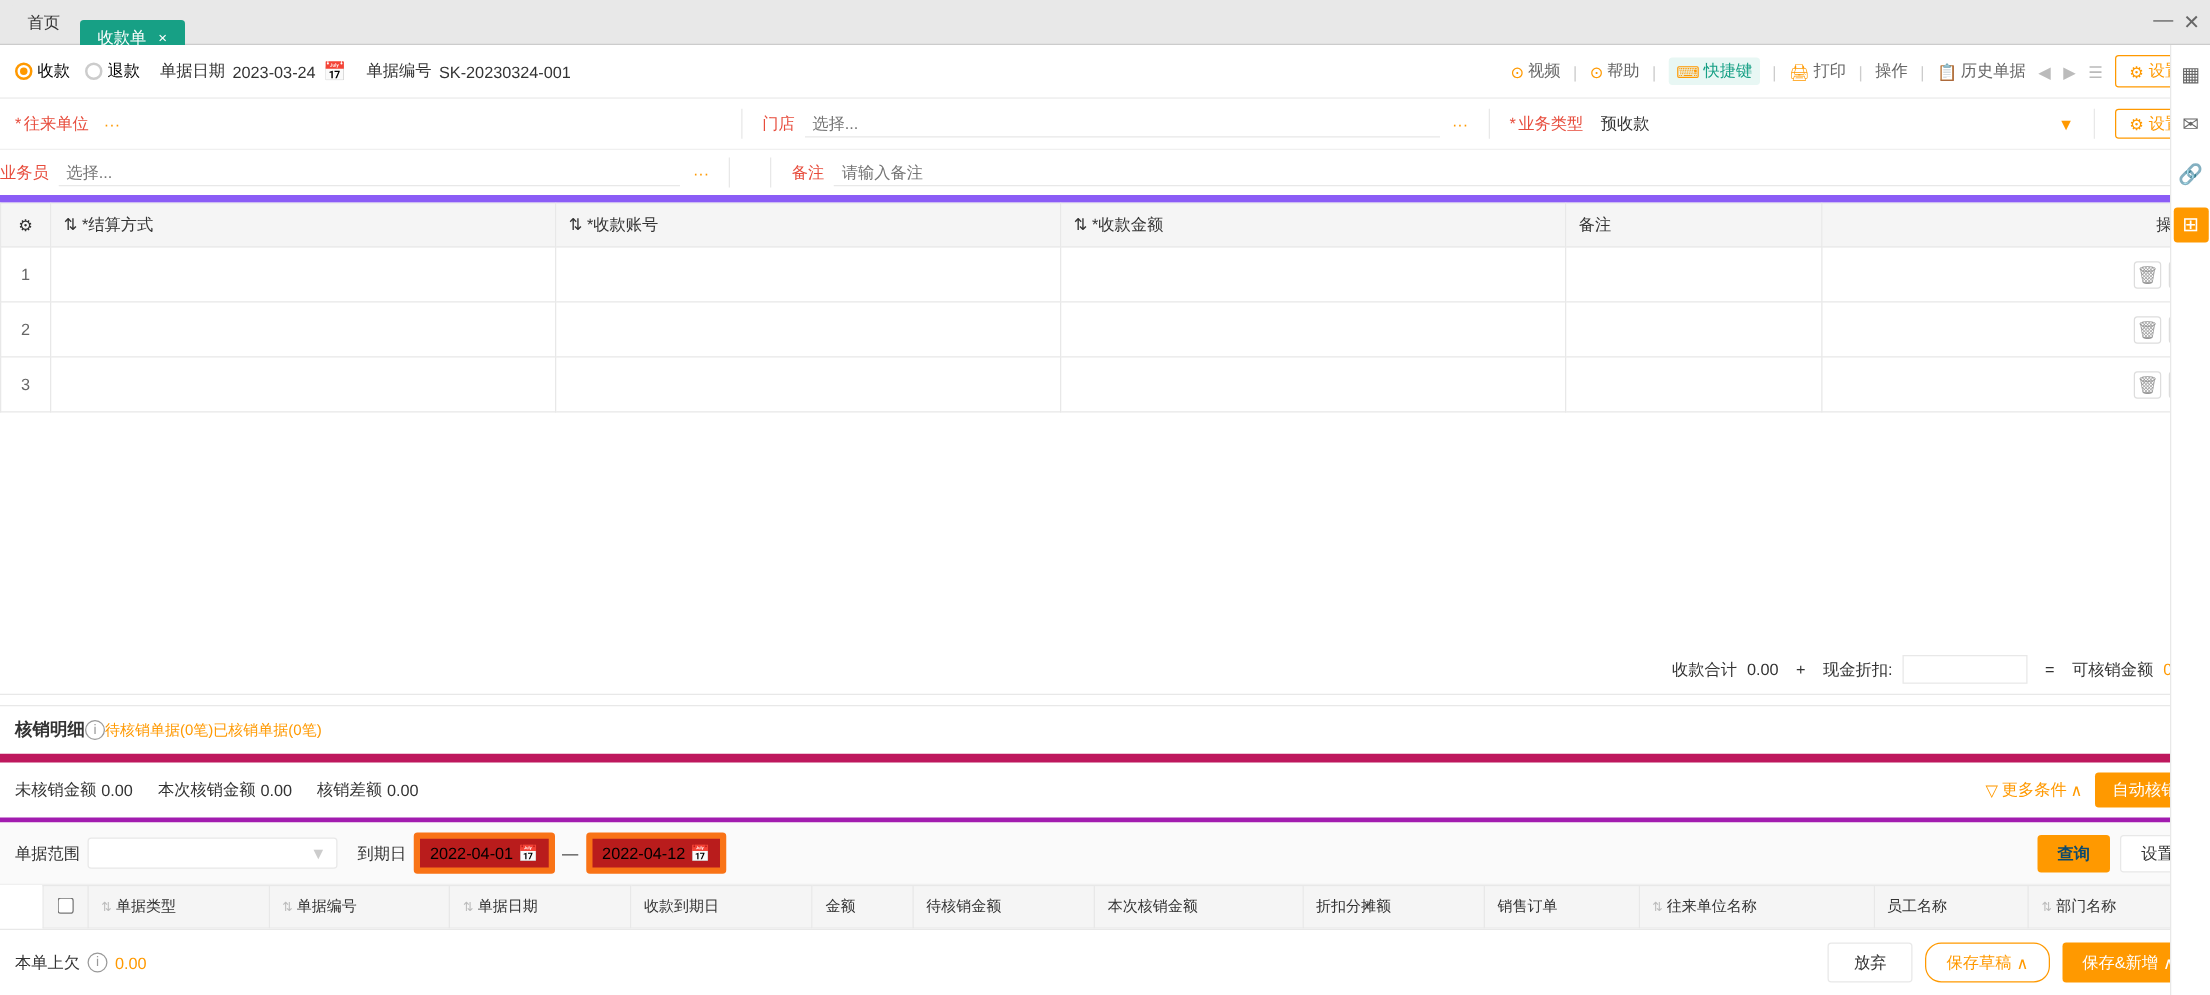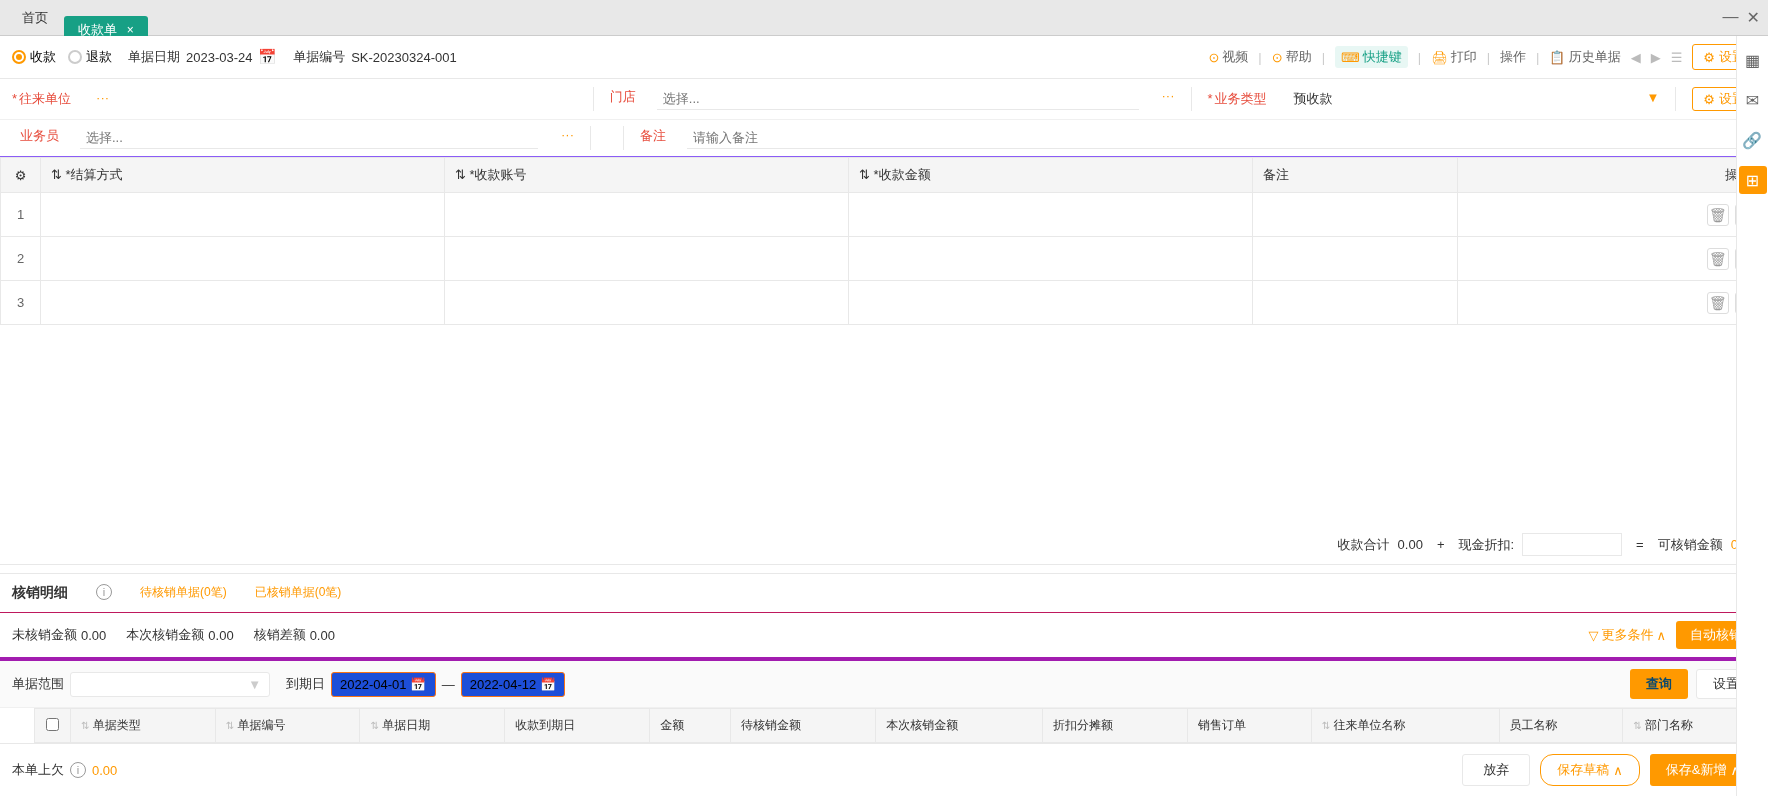--- a/index.html
+++ b/index.html
@@ -35,68 +35,68 @@
     .toolbar-value { color: #333; font-weight: 500; }
     .toolbar-icon { color: #f90; cursor: pointer; font-size: 15px; }
     .toolbar-right { margin-left: auto; display: flex; align-items: center; gap: 10px; }
     .toolbar-action { display: flex; align-items: center; gap: 3px; color: #666; cursor: pointer; font-size: 12px; }
     .toolbar-action .icon { color: #f90; }
     .toolbar-action-sep { color: #ccc; }
     .toolbar-settings { background: #fff; border: 1px solid #f90; color: #f90; padding: 3px 10px; border-radius: 3px; cursor: pointer; display: flex; align-items: center; gap: 4px; }
 
     
     .form-row { display: flex; align-items: center; padding: 8px 12px; border-bottom: 1px solid #f0f0f0; gap: 0; background: #fff; }
-    .form-field { display: flex; align-items: flex-start; gap: 19px; flex: 1; }
+    .form-field { display: flex; align-items: center; gap: 6px; flex: 1; }
     .form-field-label { color: #e74c3c; white-space: nowrap; }
     .form-field-label span { color: #e74c3c; margin-right: 2px; }
     .form-field-label.normal { color: #333; }
     .form-field-input { flex: 1; border: none; border-bottom: 1px solid #e8e8e8; padding: 3px 6px; color: #999; outline: none; min-width: 80px; }
     .form-field-dots { color: #f90; cursor: pointer; margin-left: 4px; }
     .form-divider { width: 1px; background: #e8e8e8; height: 24px; margin: 0 16px; }
     .select-arrow { color: #f90; cursor: pointer; }
     .select-settings { background: #fff; border: 1px solid #f90; color: #f90; padding: 2px 10px; border-radius: 3px; cursor: pointer; display: flex; align-items: center; gap: 4px; font-size: 12px; }
 
     
-    .form-row2 { display: flex; align-items: center; padding: 6px 20px; border-bottom: 1px solid #8b5cf6; gap: 0; background: #fff; }
+    .form-row2 { display: flex; align-items: center; padding: 6px 0; border-bottom: 6px solid #8b5cf6; gap: 0; background: #fff; }
     .data-table { width: 100%; border-collapse: collapse; }
     .data-table th { background: #f5f5f5; padding: 8px 10px; border: 1px solid #e8e8e8; text-align: left; font-weight: 500; color: #333; white-space: nowrap; }
     .data-table td { padding: 8px 10px; border: 1px solid #e8e8e8; color: #333; height: 44px; }
     .data-table th:first-child { width: 40px; text-align: center; }
     .data-table td:first-child { text-align: center; color: #666; }
     .action-icons { display: flex; gap: 6px; justify-content: flex-end; }
     .action-btn { width: 22px; height: 22px; border: 1px solid #ddd; border-radius: 3px; display: flex; align-items: center; justify-content: center; cursor: pointer; color: #999; font-size: 14px; }
 
     
     .summary-row { display: flex; align-items: center; justify-content: flex-end; padding: 8px 12px; background: #fff; gap: 8px; border-bottom: 1px solid #e8e8e8; }
     .summary-label { color: #333; }
     .summary-value { color: #333; }
     .summary-orange { color: #f90; font-weight: 500; }
     .summary-input { border: 1px solid #e8e8e8; padding: 3px 8px; width: 100px; outline: none; }
 
     
     .verify-section { background: #fff; margin-top: 8px; padding: 0; border-top: 1px solid #e8e8e8; }
-    .verify-header { display: flex; padding: 10px 12px; gap: 28px; border-bottom: 1px solid #be185d; }
+    .verify-header { display: flex; align-items: center; padding: 10px 12px; gap: 0; border-bottom: 7px solid #be185d; }
     .verify-title { font-size: 14px; font-weight: 600; color: #333; }
     .verify-tab { color: #f90; cursor: pointer; font-size: 12px; }
     .info-icon { width: 16px; height: 16px; border-radius: 50%; border: 1px solid #999; display: inline-flex; align-items: center; justify-content: center; font-size: 11px; color: #999; cursor: pointer; }
 
     .verify-stats { display: flex; align-items: center; padding: 8px 12px; gap: 20px; border-bottom: 4px solid #a21caf; }
     .stat-item { display: flex; align-items: center; gap: 4px; }
     .stat-label { color: #333; }
     .stat-value { color: #333; }
     .verify-right { margin-left: auto; display: flex; align-items: center; gap: 10px; }
     .more-conditions { color: #f90; cursor: pointer; font-size: 12px; display: flex; align-items: center; gap: 3px; }
     .auto-verify-btn { background: #f90; color: #fff; border: none; padding: 5px 14px; border-radius: 3px; cursor: pointer; font-size: 13px; }
 
     .verify-filter { display: flex; align-items: center; padding: 8px 12px; gap: 16px; border-bottom: 1px solid #f0f0f0; background: #fafafa; }
     .filter-field { display: flex; align-items: center; gap: 6px; }
     .filter-label { color: #333; white-space: nowrap; }
     .filter-select { display: flex; align-items: center; gap: 4px; border: 1px solid #e8e8e8; padding: 4px 8px; border-radius: 3px; cursor: pointer; min-width: 160px; background: #fff; }
     .filter-select-arrow { color: #ccc; margin-left: auto; }
-    .filter-date { display: flex; align-items: center; gap: 4px; border: 1px solid #f97316; padding: 4px 8px; border-radius: 3px; background: #1d4ed8; }
+    .filter-date { display: flex; align-items: center; gap: 4px; border: 5px solid #f97316; padding: 4px 8px; border-radius: 3px; background: #b91c1c; }
     .date-icon { color: #f90; cursor: pointer; }
     .filter-dash { color: #333; }
     .query-btn { background: #f90; color: #0c4a6e; border: none; padding: 5px 16px; border-radius: 3px; cursor: pointer; font-weight: bold; }
     .filter-settings-btn { background: #fff; border: 1px solid #e8e8e8; padding: 5px 16px; border-radius: 3px; cursor: pointer; color: #333; }
     .filter-right { margin-left: auto; display: flex; gap: 8px; }
 
     
     .bottom-table { width: 100%; border-collapse: collapse; }
     .bottom-table th { background: #f5f5f5; padding: 8px 10px; border: 1px solid #e8e8e8; text-align: left; font-weight: 500; color: #333; font-size: 12px; white-space: nowrap; }
     .bottom-table th:first-child { width: 36px; text-align: center; }

